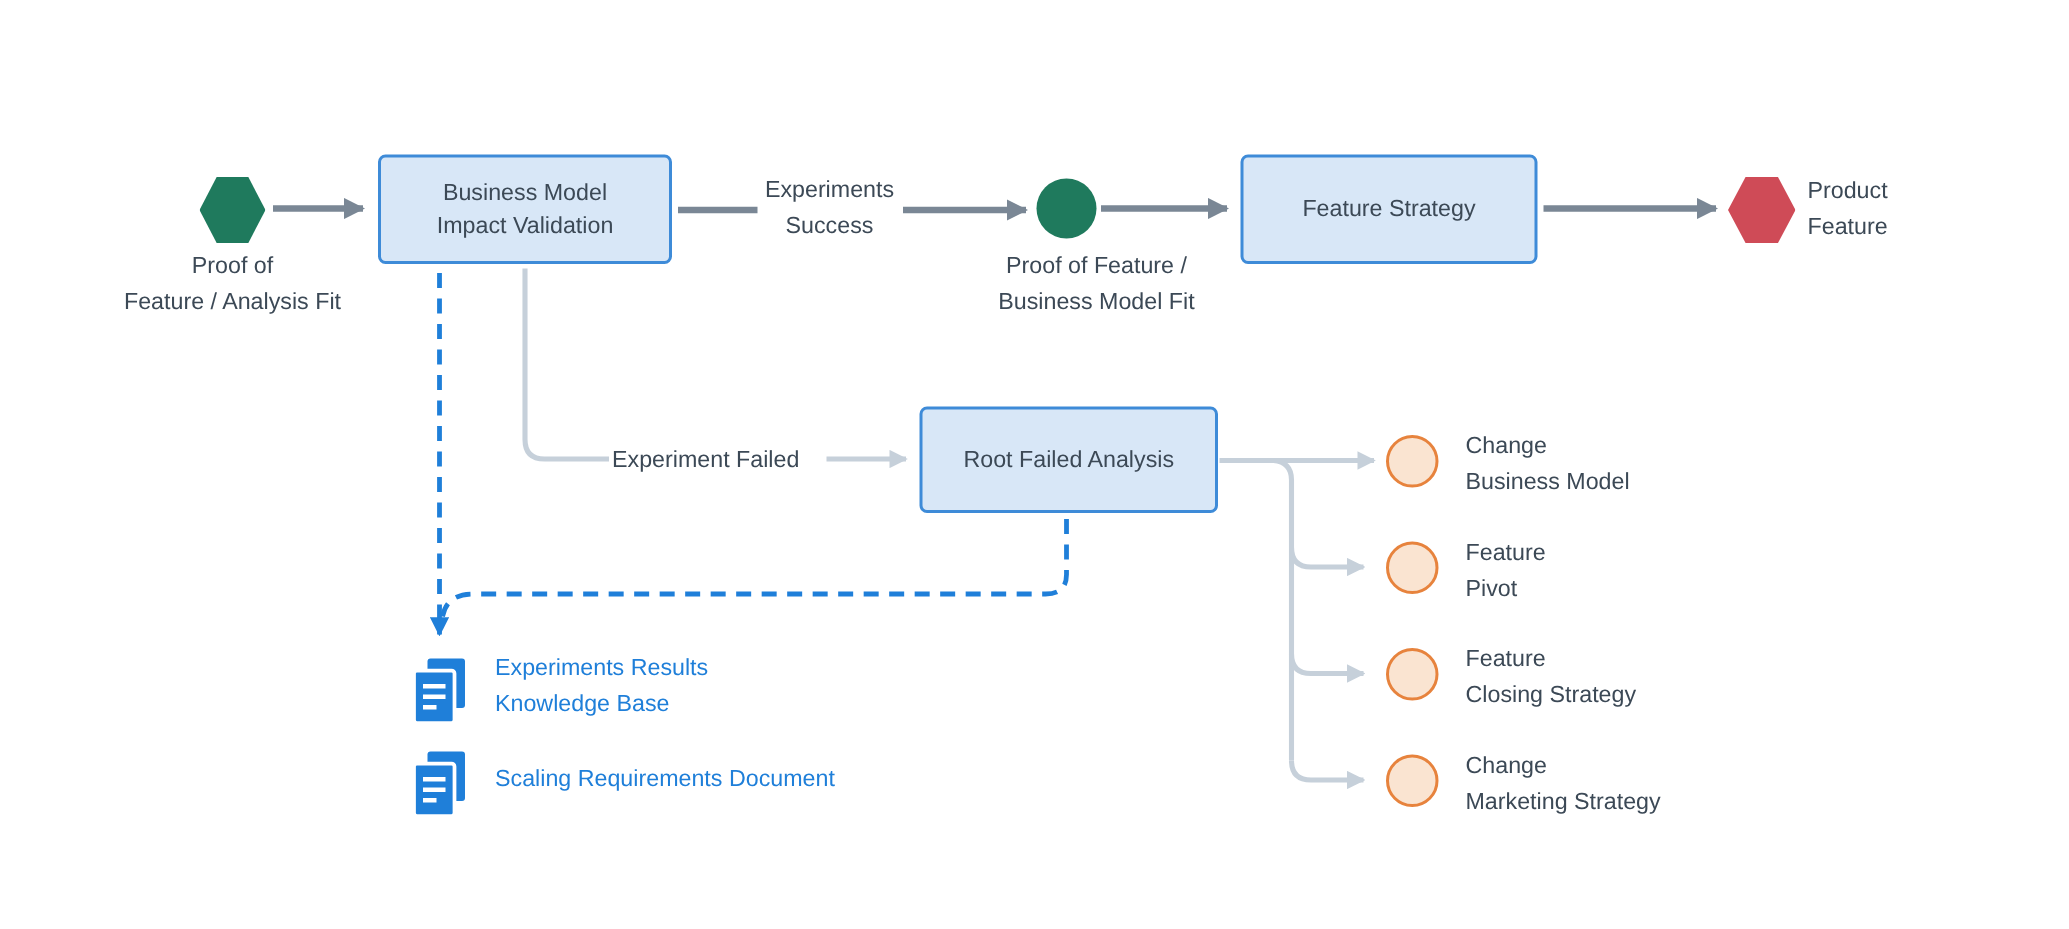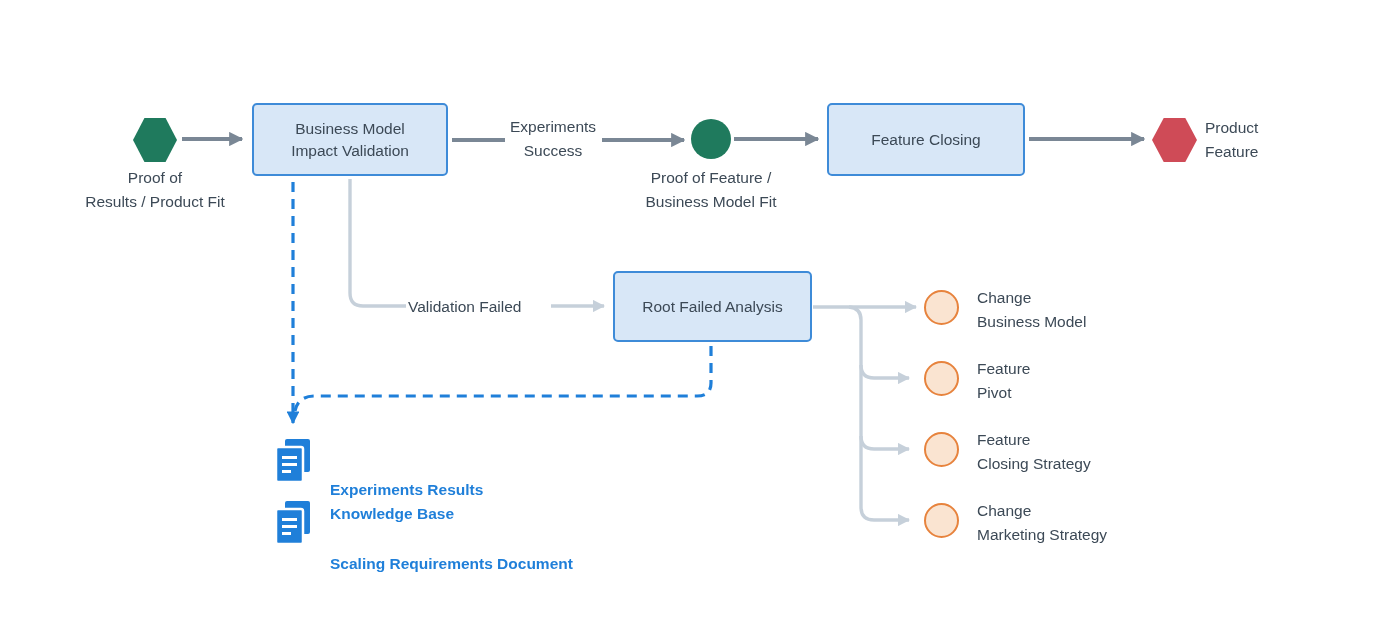--- a/index.html
+++ b/index.html
@@ -45,21 +45,21 @@
     background:var(--accent-green);
   }
   .outcome-dot{
     position:absolute;width:35px;height:35px;border-radius:50%;
     background:var(--orange-fill);border:2.5px solid var(--orange-border);
   }
   .label{
     font-size:15.5px;line-height:24px;white-space:pre-line;color:var(--text-dark);
   }
   .label.center{text-align:center;}
-  .label.blue{color:var(--text-blue);font-weight:bold;margin-top:44px;}
+  .label.blue{color:var(--text-blue);font-weight:normal;}
   .doc-icon{position:absolute;width:44px;height:46px;}
 </style>
 </head>
 <body>
 
 <div class="canvas">
 
   <svg class="connectors" viewBox="0 0 1379 619" xmlns="http://www.w3.org/2000/svg" aria-hidden="true">
     <defs>
       <marker id="mDark" viewBox="0 0 10 10" refX="9" refY="5" markerWidth="3.4" markerHeight="3.4" orient="auto-start-reverse">
@@ -87,43 +87,43 @@
     <path class="ln-light" d="M861 365 Q861 378 874 378 H909" marker-end="url(#mLight)"></path>
     <path class="ln-light" d="M861 436 Q861 449 874 449 H909" marker-end="url(#mLight)"></path>
     <path class="ln-light" d="M861 507 Q861 520 874 520 H909" marker-end="url(#mLight)"></path>
 
     <path class="ln-blue" d="M293 182 V423" marker-end="url(#mBlue)"></path>
     <path class="ln-blue" d="M711 346 V383 Q711 396 697 396 H315 Q298 396 295 411"></path>
   </svg>
 
   <div class="node hex green" style="left:133px;top:118px;width:44px;height:44px;"></div>
   <div class="label center" style="left:35px;top:166px;width:240px;">Proof of
-Results / Product Fit</div>
+Feature / Analysis Fit</div>
 
   <div class="proc" style="left:252px;top:103px;width:196px;height:73px;">
     <span>Business Model
 Impact Validation</span>
   </div>
 
   <div class="label center" style="left:453px;top:115px;width:200px;">Experiments
 Success</div>
 
   <div class="node dot" style="left:691px;top:119px;width:40px;height:40px;"></div>
-  <div class="label center" style="left:591px;top:166px;width:240px;text-align:center;">Proof of Feature /
+  <div class="label center" style="left:611px;top:166px;width:240px;text-align:center;">Proof of Feature /
 Business Model Fit</div>
 
   <div class="proc" style="left:827px;top:103px;width:198px;height:73px;">
-    <span>Feature Closing</span>
+    <span>Feature Strategy</span>
   </div>
 
   <div class="node hex red" style="left:1152px;top:118px;width:45px;height:44px;"></div>
   <div class="label" style="left:1205px;top:116px;width:160px;">Product
 Feature</div>
 
-  <div class="label" style="left:408px;top:297px;width:145px;line-height:20px;">Validation Failed</div>
+  <div class="label" style="left:408px;top:297px;width:145px;line-height:20px;">Experiment Failed</div>
 
   <div class="proc" style="left:613px;top:271px;width:199px;height:71px;">
     <span>Root Failed Analysis</span>
   </div>
 
   <div class="outcome-dot" style="left:924px;top:290px;"></div>
   <div class="label" style="left:977px;top:286px;width:200px;">Change
 Business Model</div>
 
   <div class="outcome-dot" style="left:924px;top:361px;"></div>

